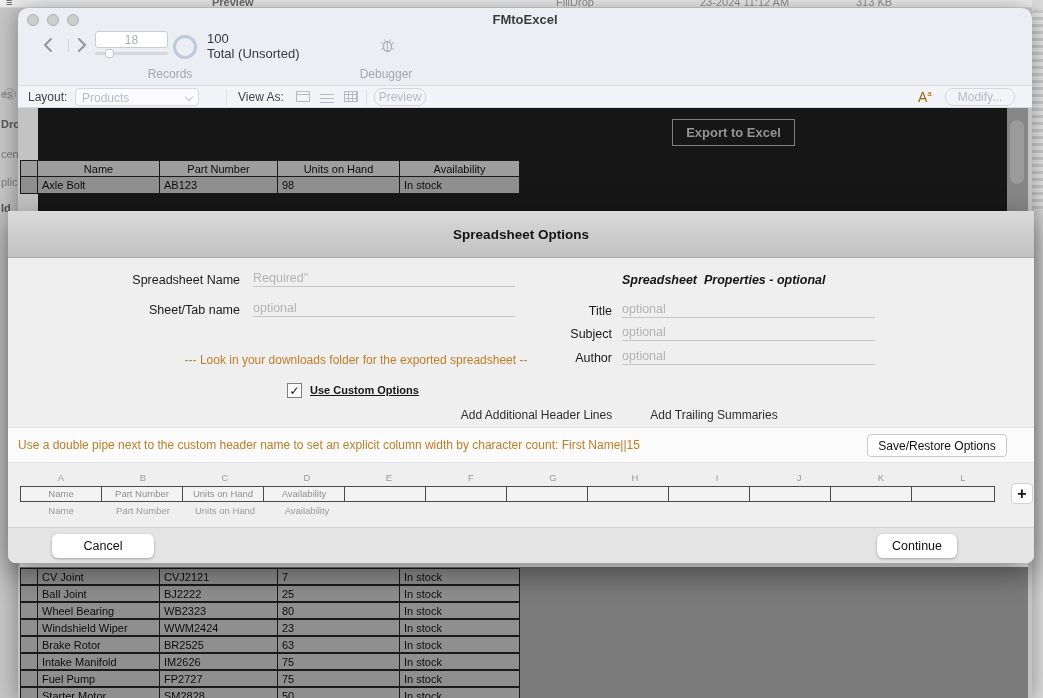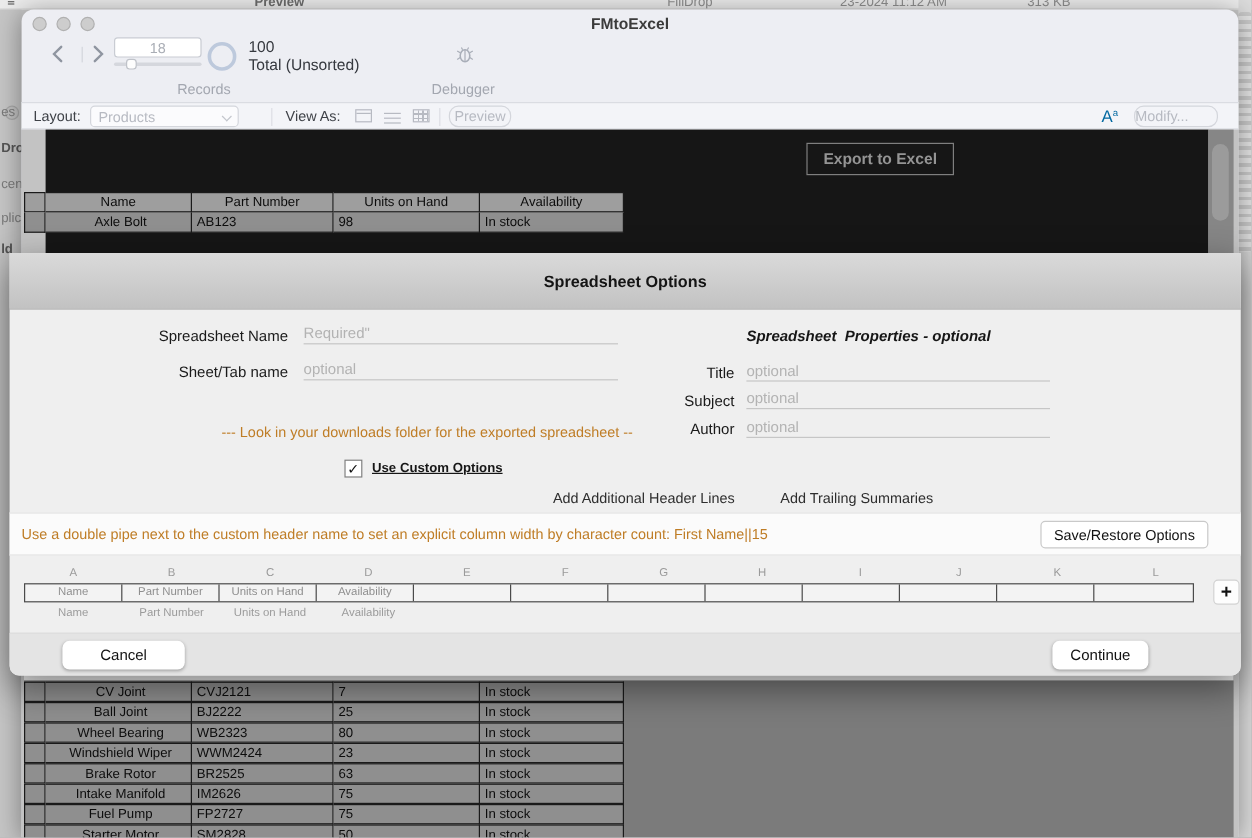--- a/index.html
+++ b/index.html
@@ -61,43 +61,43 @@
   .vicon { position:absolute; top:5px; width:14px; height:11px; border:1px solid #b7bac2;}
   .vi-form { left:278px;} .vi-form::before{ content:""; position:absolute; left:0; top:2px; width:12px; height:1px; background:#b7bac2;}
   .vi-list { left:302px; border:none; height:11px;}
   .vi-list i { display:block; width:14px; height:1.5px; background:#b7bac2; margin-top:2.5px;}
   .vi-table { left:326px; background:
      repeating-linear-gradient(to right,transparent 0 3px,#b7bac2 3px 4px),
      repeating-linear-gradient(to bottom,transparent 0 2.5px,#b7bac2 2.5px 3.5px);}
   .lb-div { position:absolute; top:4px; width:1px; height:15px; background:#dcdee4;}
   .lb-preview { position:absolute; left:356px; top:2px; width:52px; height:18px; border:1px solid #d4d6dc; border-radius:8px;
     color:#b7bac2; text-align:center; line-height:16px; background:transparent;}
-  .lb-format { position:absolute; left:900px; top:3px; color:#0369a1; font-size:14px;}
+  .lb-format { position:absolute; left:900px; top:3px; color:#a16207; font-size:14px;}
   .lb-format sup { font-size:8px;}
   .lb-modify { position:absolute; left:927px; top:2px; width:70px; height:18px; border:1px solid #d4d6dc; border-radius:8px;
-    color:#b7bac2; text-align:left; line-height:16px; font-size:12px; background:transparent;}
+    color:#b7bac2; text-align:center; line-height:16px; font-size:12px; background:transparent;}
   
   .content { position:absolute; left:0; top:100px; width:1014px; height:590px; background:#c3c3c3;}
   .black-area { position:absolute; left:20px; top:0; width:969px; height:103px; background:#161616;}
   .export-btn { position:absolute; left:634px; top:11px; width:123px; height:27px; background:transparent;
     border:1.5px solid #7f7f7f; color:#949494; font-weight:bold; font-size:13px; font-family:"Liberation Sans",sans-serif;}
   .content-scroll-col { position:absolute; left:989px; top:0; width:21px; height:103px; background:#868686;}
   .content-scroll-thumb { position:absolute; left:3px; top:12px; width:14px; height:64px; background:#9b9b9b; border-radius:7px;}
   .bottom-region { position:absolute; left:2px; top:452px; width:1008px; height:138px; background:#7b7b7b; border-top:7px solid #f0f0f0;}
   
   .ptable { position:absolute; font-size:11px; color:#0c0c0c;}
   .ptable-top { left:2px; top:52px;}
   .ptable-bottom { left:2px; top:460px;}
   .trow { display:flex; height:17px;}
   .tc { border:1px solid #1a1a1a; border-top:none; border-left:none; background:#8f8f8f;
     padding:2px 0 0 4px; overflow:hidden; white-space:nowrap;}
   .trow .tc:first-child { border-left:1px solid #1a1a1a;}
   .ptable .first-row .tc, .thead .tc { border-top:1px solid #1a1a1a;}
   .thead .tc { background:#9e9e9e; text-align:center; padding-left:0;}
-  .tmark { width:18px;} .cn { width:122px;text-align:center;} .cp { width:118px;} .cu { width:122px;} .ca { width:120px;}
+  .tmark { width:18px;} .cn { width:122px;} .cp { width:118px;} .cu { width:122px;} .ca { width:120px;}
   
   .dialog { position:absolute; left:8px; top:211px; width:1026px; height:352px; background:#efefef;
     border-radius:0 0 8px 8px; box-shadow:0 10px 30px rgba(0,0,0,.45); font-size:13px; color:#161616;}
   .dlg-header { position:absolute; left:0; top:0; width:100%; height:47px;
     background:linear-gradient(#dadada,#c2c2c2); border-bottom:1px solid #ababab;}
   .dlg-title { position:absolute; left:0; top:16px; width:100%; text-align:center; font-weight:bold; font-size:13.5px; color:#141414;}
   .fld-label { position:absolute; text-align:right; font-size:12.5px; color:#1a1a1a;}
   .fld-input { position:absolute; height:18px; border:none; border-bottom:1px solid #c6c6c6; background:transparent;
     font-size:12.5px; color:#333; font-family:"Liberation Sans",sans-serif; outline:none;}
   .fld-input::placeholder { color:#b3b3b3;}

